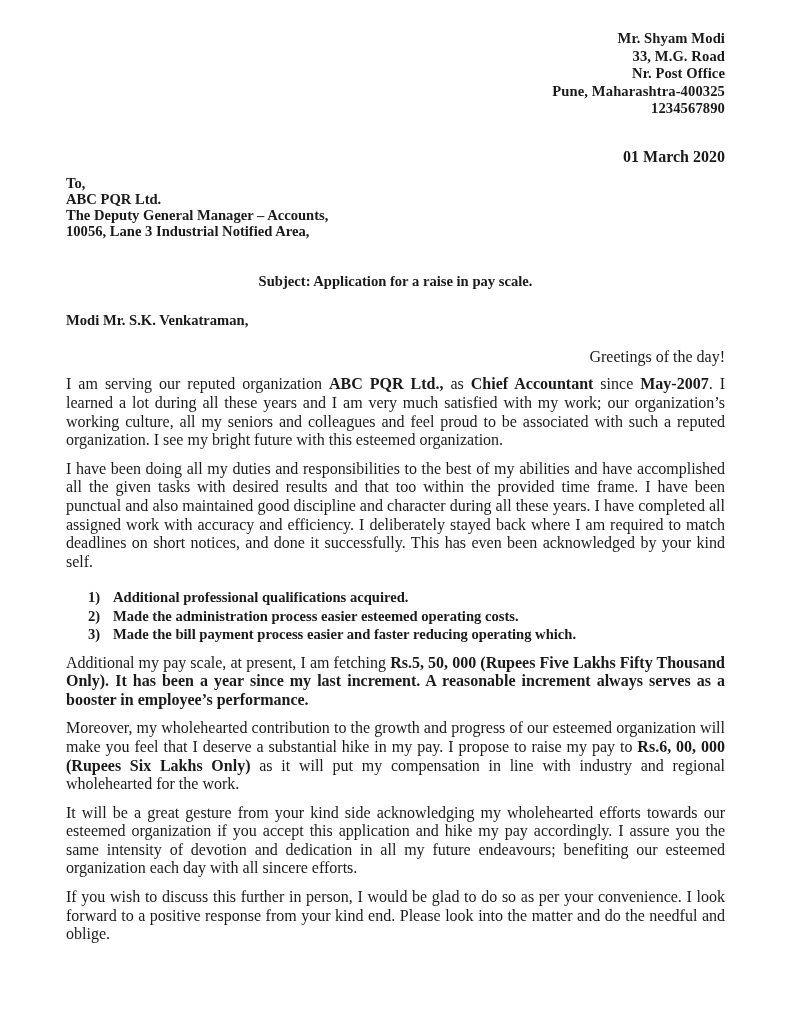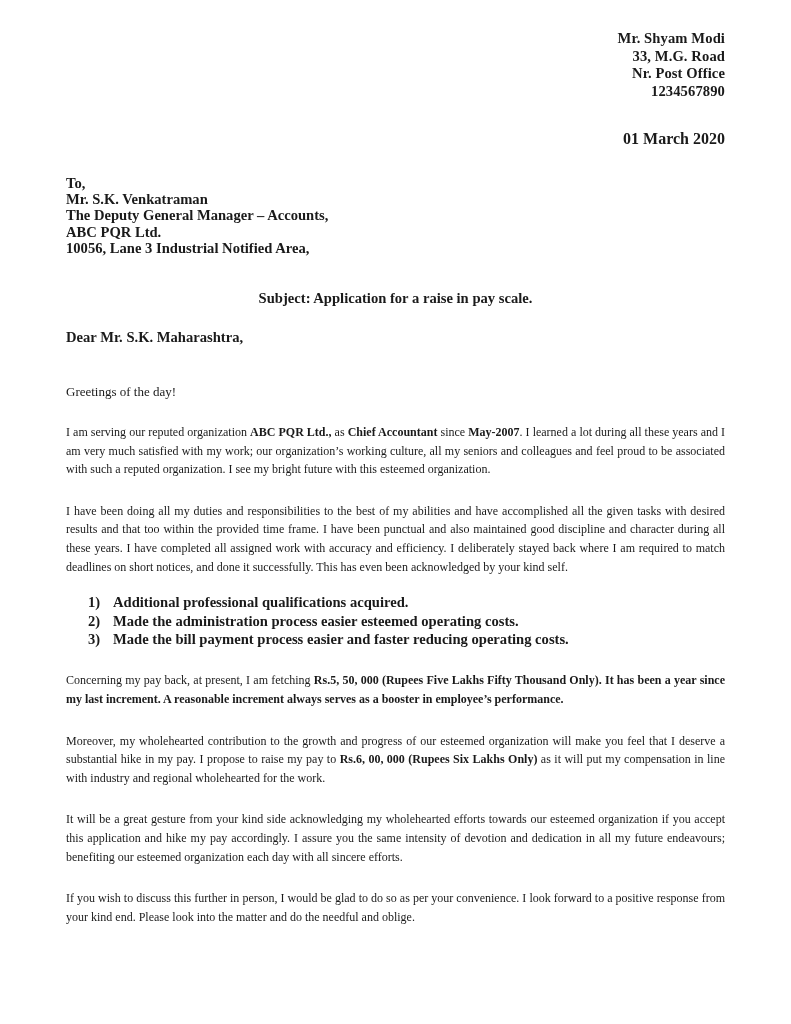--- a/index.html
+++ b/index.html
@@ -40,21 +40,21 @@
   .date {
     text-align: right;
     font-weight: bold;
     font-size: 16px;
     line-height: 17.6px;
     margin-top: 30px;
   }
 
   
   .recipient {
-    margin-top: 27px;
+    margin-top: 9px;
     font-weight: bold;
     font-size: 14.6px;
     line-height: 16.2px;
     text-align: left;
   }
 
   
   .subject {
     margin-top: 34px;
     text-align: center;
@@ -64,29 +64,30 @@
   }
 
   .salutation {
     margin-top: 22px;
     font-weight: bold;
     font-size: 14.6px;
     line-height: 17px;
   }
 
   .greeting {
-    margin-top: 37px;
-    font-size: 13px;
+    margin-top: 19px;
+    font-size: 16px;
     line-height: 17px;
+    text-align: right;
   }
 
   
   .para {
-    margin-top: 23px;
-    font-size: 12px;
+    margin-top: 10px;
+    font-size: 16px;
     line-height: 18.6px;
     text-align: justify;
     text-justify: inter-word;
   }
   .para b, .para strong { font-weight: bold; }
 
   
   .numlist {
     margin-top: 17px;
     font-size: 14.6px;
@@ -107,36 +108,36 @@
 </head>
 <body>
 
 <div class="page">
   <div class="doc">
 
     <div class="sender">
       <div>Mr. Shyam Modi</div>
       <div>33, M.G. Road</div>
       <div>Nr. Post Office</div>
+      <div>Pune, Maharashtra-400325</div>
       <div>1234567890</div>
     </div>
 
     <div class="date">01 March 2020</div>
 
     <div class="recipient">
       <div>To,</div>
-      <div>Mr. S.K. Venkatraman</div>
+      <div>ABC PQR Ltd.</div>
       <div>The Deputy General Manager – Accounts,</div>
-      <div>ABC PQR Ltd.</div>
       <div>10056, Lane 3 Industrial Notified Area,</div>
     </div>
 
     <div class="subject">Subject: Application for a raise in pay scale.</div>
 
-    <div class="salutation">Dear Mr. S.K. Maharashtra,</div>
+    <div class="salutation">Modi Mr. S.K. Venkatraman,</div>
 
     <div class="greeting">Greetings of the day!</div>
 
     <div class="para">
       <span>I am serving our reputed organization </span><b>ABC PQR Ltd.,</b><span> as </span><b>Chief Accountant</b><span> since </span><b>May-2007</b><span>. I learned a lot during all these years and I am very much satisfied with my work; our organization’s working culture, all my seniors and colleagues and feel proud to be associated with such a reputed organization. I see my bright future with this esteemed organization.</span>
     </div>
 
     <div class="para">I have been doing all my duties and responsibilities to the best of my abilities and have accomplished all the given tasks with desired results and that too within the provided time frame. I have been punctual and also maintained good discipline and character during all these years. I have completed all assigned work with accuracy and efficiency. I deliberately stayed back where I am required to match deadlines on short notices, and done it successfully. This has even been acknowledged by your kind self.</div>
 
 
@@ -144,26 +145,26 @@
       <div class="item">
         <span class="marker">1)</span>
         <span class="text">Additional professional qualifications acquired.</span>
       </div>
       <div class="item">
         <span class="marker">2)</span>
         <span class="text">Made the administration process easier esteemed operating costs.</span>
       </div>
       <div class="item">
         <span class="marker">3)</span>
-        <span class="text">Made the bill payment process easier and faster reducing operating costs.</span>
+        <span class="text">Made the bill payment process easier and faster reducing operating which.</span>
       </div>
     </div>
 
     <div class="para">
-      <span>Concerning my pay back, at present, I am fetching </span><b>Rs.5, 50, 000 (Rupees Five Lakhs Fifty Thousand Only).</b><b> It has been a year since my last increment. A reasonable increment always serves as a booster in employee’s performance.</b>
+      <span>Additional my pay scale, at present, I am fetching </span><b>Rs.5, 50, 000 (Rupees Five Lakhs Fifty Thousand Only).</b><b> It has been a year since my last increment. A reasonable increment always serves as a booster in employee’s performance.</b>
     </div>
 
     <div class="para">
       <span>Moreover, my wholehearted contribution to the growth and progress of our esteemed organization will make you feel that I deserve a substantial hike in my pay. I propose to raise my pay to </span><b>Rs.6, 00, 000 (Rupees Six Lakhs Only)</b><span> as it will put my compensation in line with industry and regional wholehearted for the work.</span>
     </div>
 
     <div class="para">It will be a great gesture from your kind side acknowledging my wholehearted efforts towards our esteemed organization if you accept this application and hike my pay accordingly. I assure you the same intensity of devotion and dedication in all my future endeavours; benefiting our esteemed organization each day with all sincere efforts.</div>
 
     <div class="para">If you wish to discuss this further in person, I would be glad to do so as per your convenience. I look forward to a positive response from your kind end. Please look into the matter and do the needful and oblige.</div>
 

